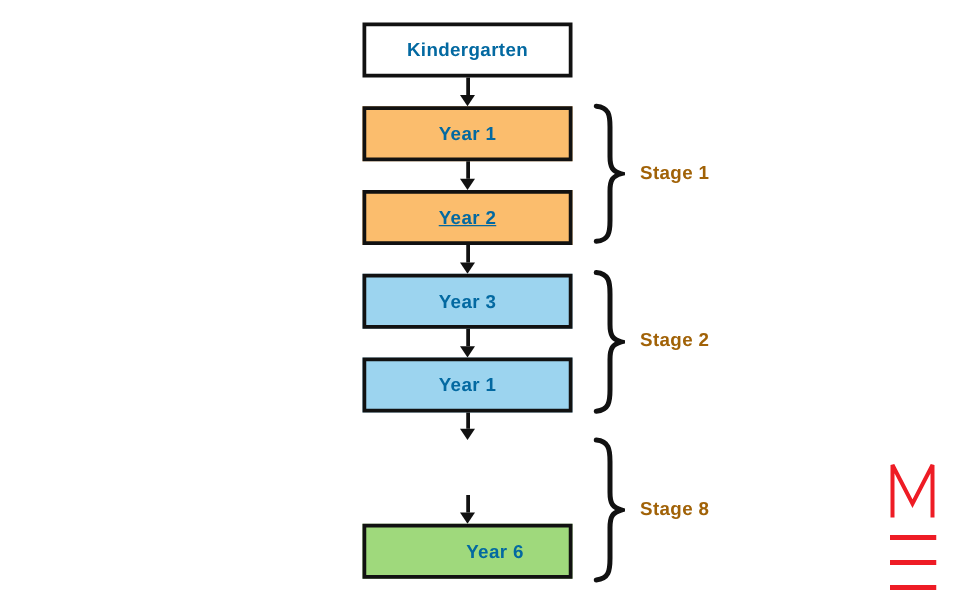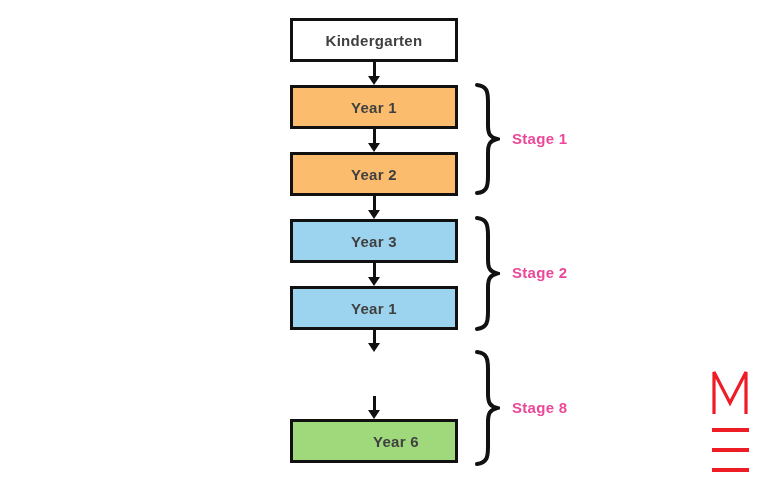--- a/index.html
+++ b/index.html
@@ -4,21 +4,21 @@
 <style>
   html,body { margin:0; padding:0; background:#ffffff; }
   .canvas {
     position:relative; width:768px; height:485px; background:#ffffff;
     font-family:"Liberation Sans", sans-serif; overflow:hidden;
   }
   .node {
     position:absolute; left:290px; width:168px; height:44px;
     border:3px solid #111111; box-sizing:border-box;
     display:flex; align-items:center; justify-content:center;
-    font-weight:bold; font-size:15px; color:#404040; letter-spacing:0.3px;
+    font-weight:bold; font-size:15px; color:#0369a1; letter-spacing:0.3px;
   }
   .node-k  { top:18px;  }
   .node-y1 { top:85px;  }
   .node-y2 { top:152px; }
   .node-y3 { top:219px; }
   .node-y4 { top:286px; }
   .node-y5 { top:352px; }
   .node-y6 { top:419px; }
   .arrow {
     position:absolute; left:363px; width:22px;
@@ -36,21 +36,21 @@
   .a4 { top:263px; height:23px; }
   .a5 { top:330px; height:22px; }
   .a6 { top:396px; height:23px; }
   .brace { position:absolute; left:474px; width:26px; }
   .b1 { top:82px;  height:114px; }
   .b2 { top:215px; height:117px; }
   .b3 { top:349px; height:118px; }
   .brace svg { width:100%; height:100%; display:block; }
   .stage-label {
     position:absolute; left:512px; width:80px; height:22px; line-height:22px;
-    font-weight:bold; font-size:15px; color:#ec4899; letter-spacing:0.3px;
+    font-weight:bold; font-size:15px; color:#a16207; letter-spacing:0.3px;
   }
   .s1 { top:128px; }
   .s2 { top:262px; }
   .s3 { top:397px; }
   .logo { position:absolute; left:711px; top:369px; width:39px; height:103px; }
   .logo svg { display:block; }
   .logo .bar { position:absolute; left:1px; width:37px; height:4px; }
   .bar1 { top:59px; }
   .bar2 { top:79px; }
   .bar3 { top:99px; }
@@ -65,21 +65,21 @@
     <span class="shaft"></span>
     <span class="head"></span>
   </div>
 
   <div class="node node-y1" style="background-color: rgb(251, 189, 109);">Year 1</div>
   <div class="arrow a2">
     <span class="shaft"></span>
     <span class="head"></span>
   </div>
 
-  <div class="node node-y2" style="background-color: rgb(251, 189, 109);">Year 2</div>
+  <div class="node node-y2" style="background-color: rgb(251, 189, 109); text-decoration: underline;">Year 2</div>
   <div class="arrow a3">
     <span class="shaft"></span>
     <span class="head"></span>
   </div>
 
   <div class="node node-y3" style="background-color: rgb(156, 212, 239);">Year 3</div>
   <div class="arrow a4">
     <span class="shaft"></span>
     <span class="head"></span>
   </div>

